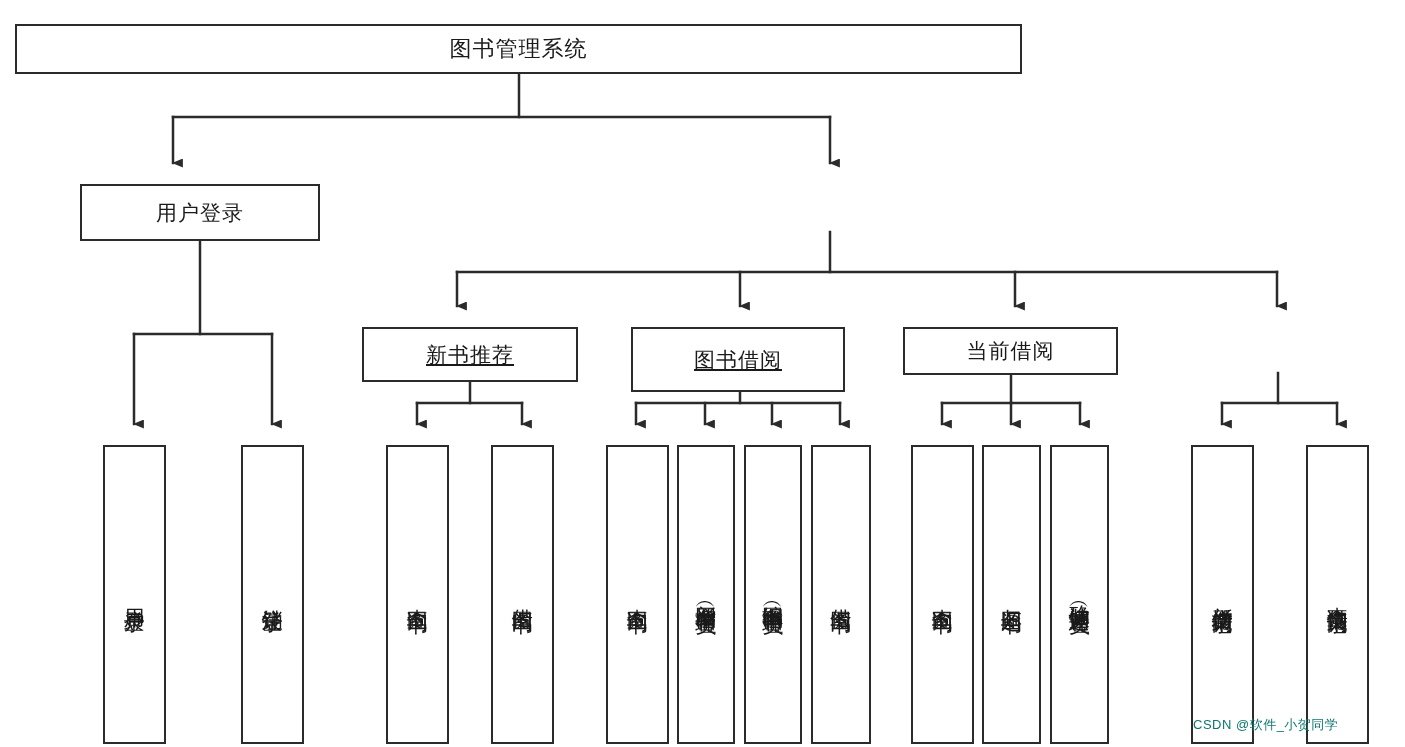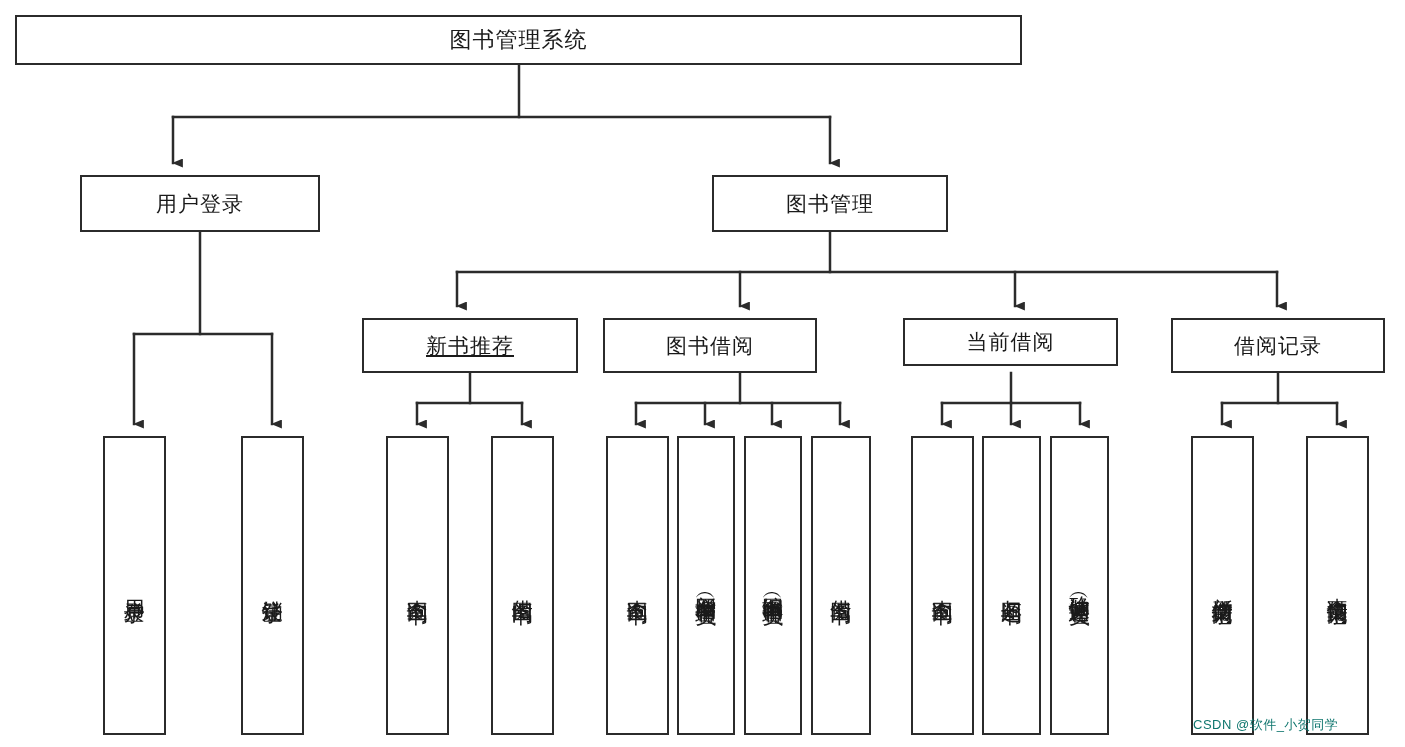--- a/index.html
+++ b/index.html
@@ -29,20 +29,21 @@
   .node {
     position: absolute;
     box-sizing: border-box;
     border: 2.5px solid #2b2b2b;
     background: #ffffff;
     color: #1a1a1a;
     display: flex;
     align-items: center;
     justify-content: center;
     text-align: center;
+    margin-top: 9px;
   }
   .node.horiz {
     font-size: 21px;
     letter-spacing: 1px;
     line-height: 1.1;
   }
   .node.root {
     font-size: 22px;
   }
   .node.vert {
@@ -124,35 +125,29 @@
     </g>
   </svg>
 
   <div class="node horiz root" style="left:15px; top:15px; width:1007px; height:50px;">
     <span>图书管理系统</span>
   </div>
 
   <div class="node horiz" style="left:80px; top:175px; width:240px; height:57px;">
     <span>用户登录</span>
   </div>
-  <div class="node horiz" style="left:712px; top:175px; width:236px; height:57px;">
-    <span>图书管理</span>
-  </div>
 
   <div class="node horiz" style="left:362px; top:318px; width:216px; height:55px;text-decoration:underline;">
     <span>新书推荐</span>
   </div>
-  <div class="node horiz" style="left:603px; top:318px; width:214px; height:55px;">
+  <div class="node horiz" style="left:631px; top:318px; width:214px; height:65px;text-decoration:underline;">
     <span>图书借阅</span>
   </div>
   <div class="node horiz" style="left:903px; top:318px; width:215px; height:48px;">
     <span>当前借阅</span>
-  </div>
-  <div class="node horiz" style="left:1171px; top:318px; width:214px; height:55px;">
-    <span>借阅记录</span>
   </div>
 
   <div class="node vert" style="left:103px; top:436px; width:63px; height:299px;">
     <span>用户登录</span>
   </div>
   <div class="node vert" style="left:241px; top:436px; width:63px; height:299px;">
     <span>注销登录</span>
   </div>
 
   <div class="node vert" style="left:386px; top:436px; width:63px; height:299px;">

